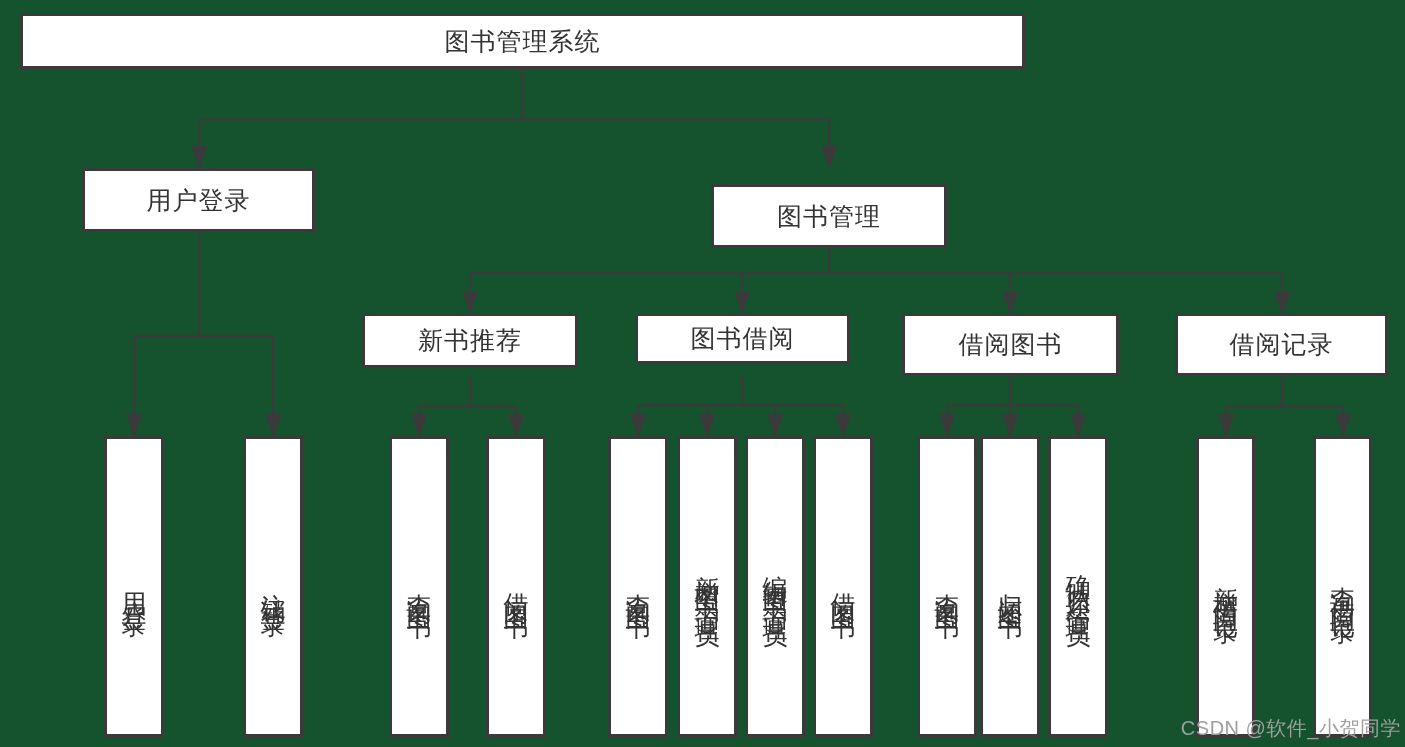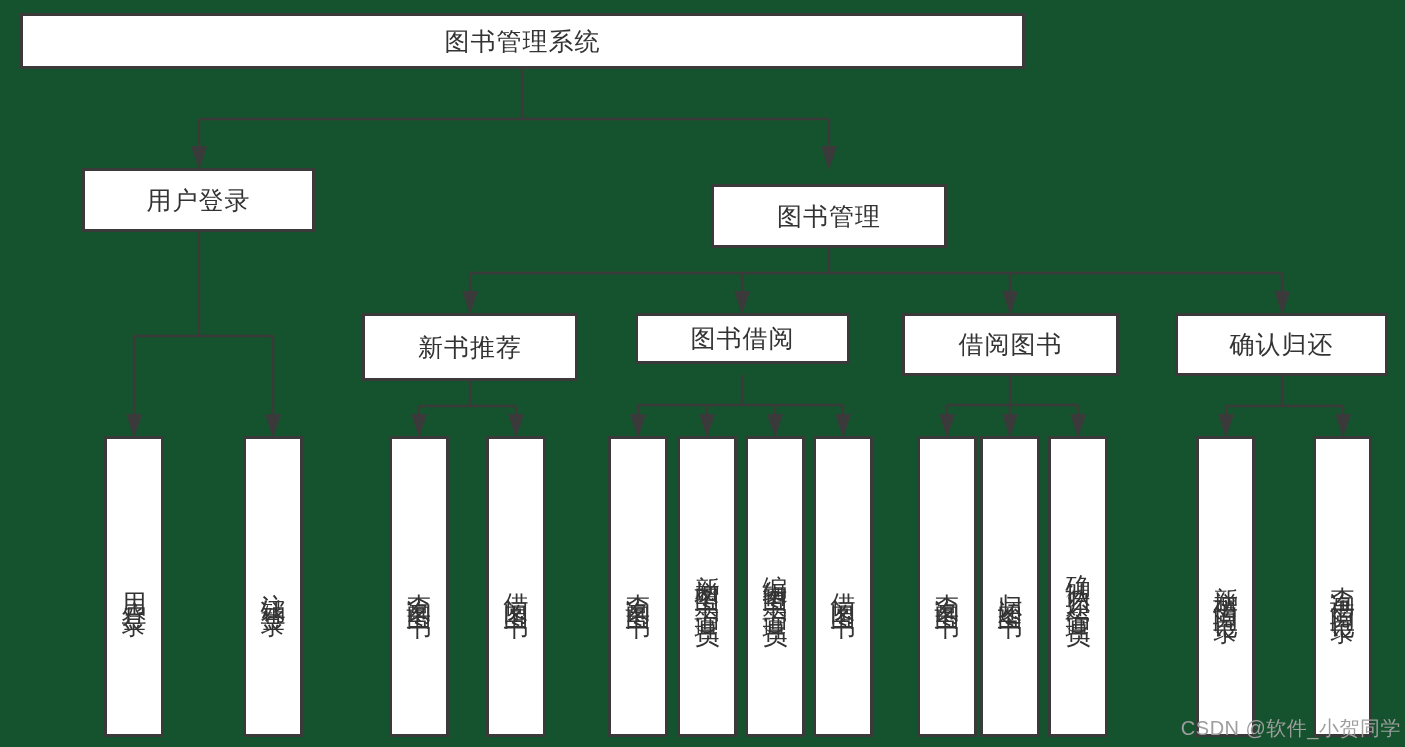--- a/index.html
+++ b/index.html
@@ -35,21 +35,21 @@
     text-orientation:mixed;
     font-size:25px;
     letter-spacing:7px;
     line-height:1;
     white-space:nowrap;
   }
   
   .n-root{left:20px; top:13px;  width:1005px;height:56px;}
   .n-l2a {left:82px; top:168px; width:233px; height:64px;}
   .n-l2b {left:711px;top:184px; width:236px; height:64px;}
-  .n-l3a {left:362px;top:313px; width:216px; height:68px;}
+  .n-l3a {left:362px;top:313px; width:216px; height:55px;}
   .n-l3b {left:635px;top:313px; width:215px; height:51px;}
   .n-l3c {left:902px;top:313px; width:217px; height:63px;}
   .n-l3d {left:1175px;top:313px;width:213px; height:63px;}
   
   .lf1 {left:104px;}  .lf2 {left:243px;}
   .lf3 {left:389px;}  .lf4 {left:486px;}
   .lf5 {left:608px;}  .lf6 {left:677px;}
   .lf7 {left:745px;}  .lf8 {left:813px;}
   .lf9 {left:917px;}  .lf10{left:980px;}
   .lf11{left:1048px;}
@@ -131,21 +131,21 @@
   <div class="node n-l3a">
     <span>新书推荐</span>
   </div>
   <div class="node n-l3b">
     <span>图书借阅</span>
   </div>
   <div class="node n-l3c">
     <span>借阅图书</span>
   </div>
   <div class="node n-l3d">
-    <span>确认归还</span>
+    <span>借阅记录</span>
   </div>
 
   <div class="leaf lf1">
     <span>用户登录</span>
   </div>
   <div class="leaf lf2">
     <span>注销登录</span>
   </div>
   <div class="leaf lf3">
     <span>查询图书</span>

